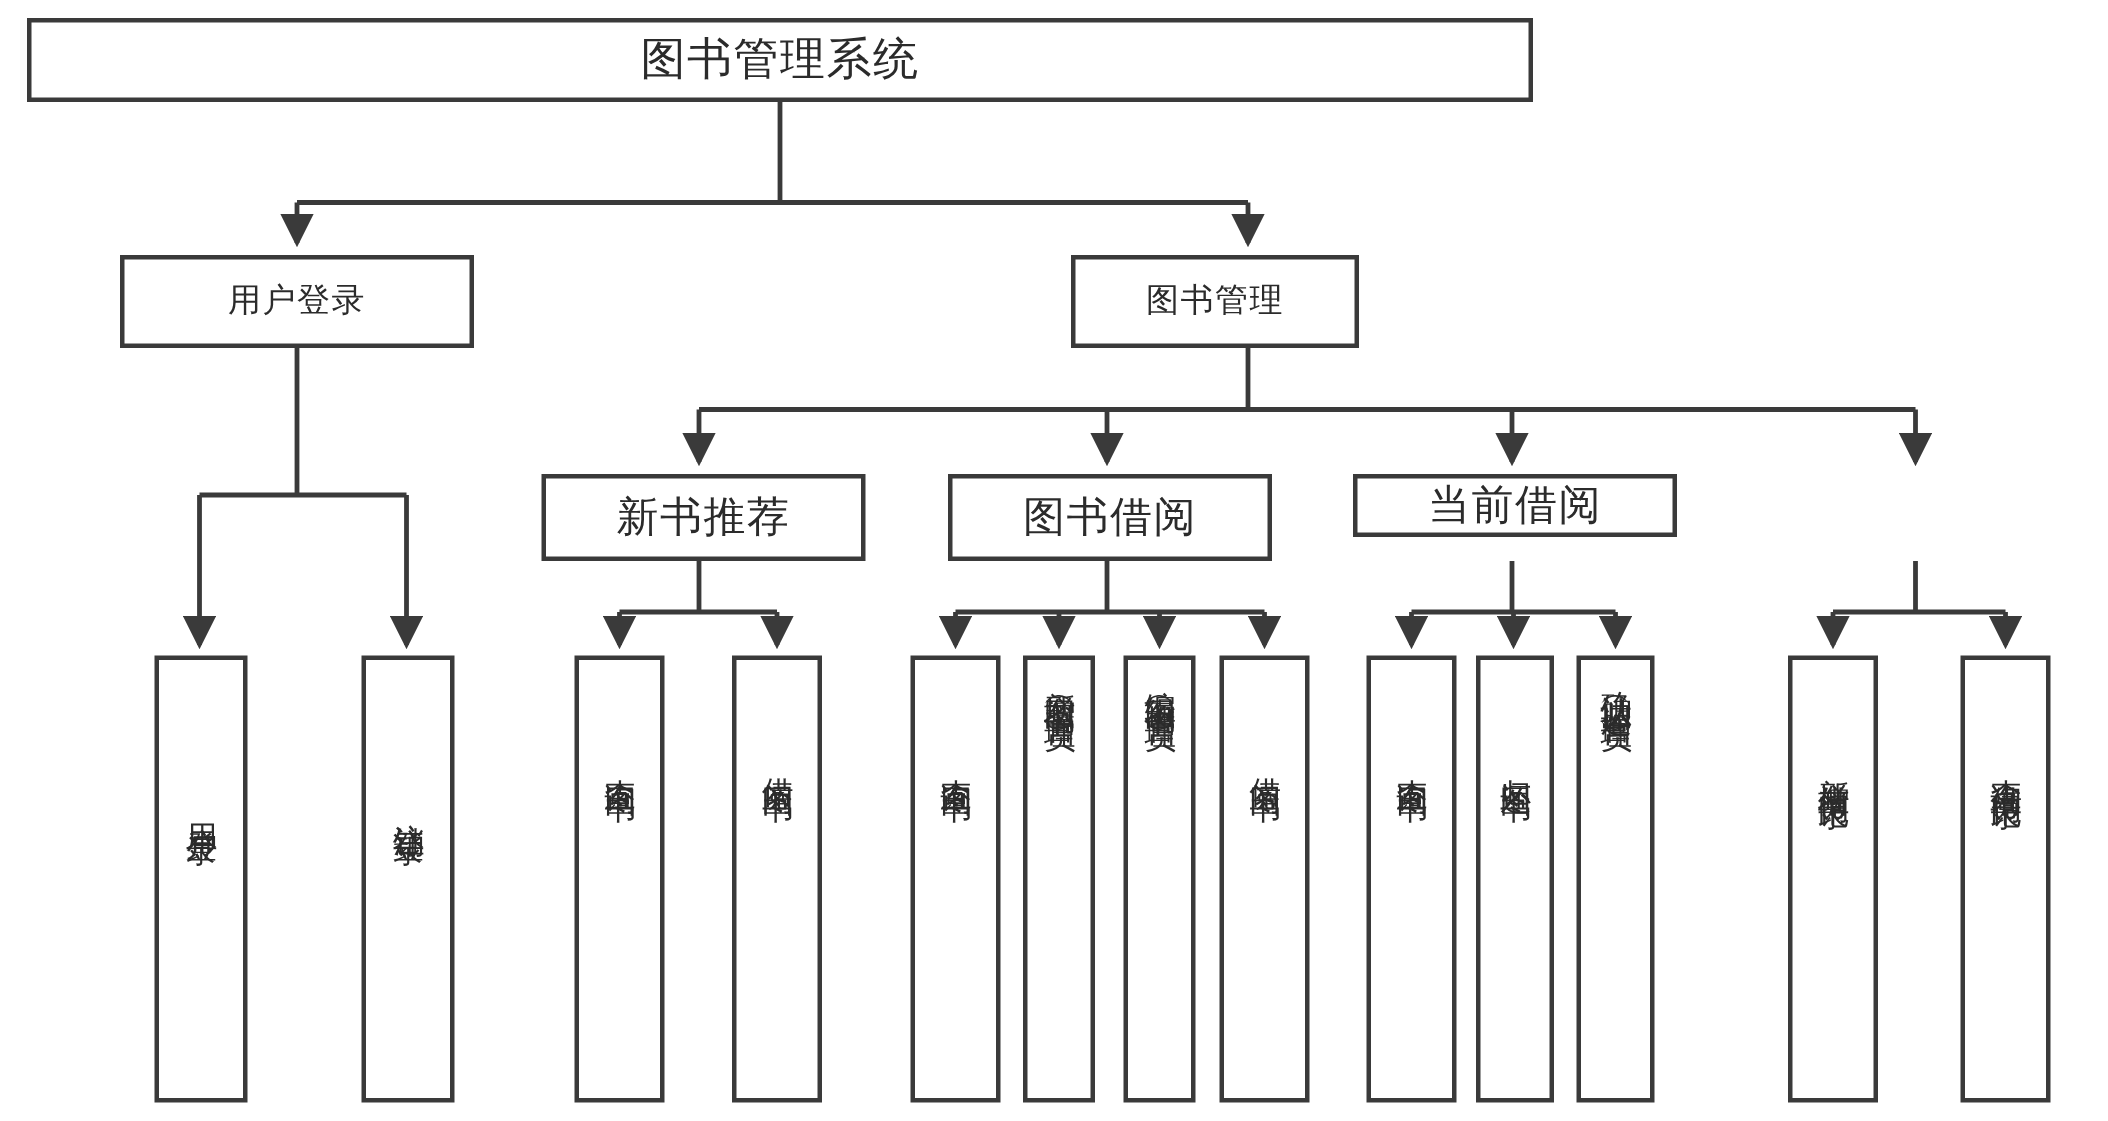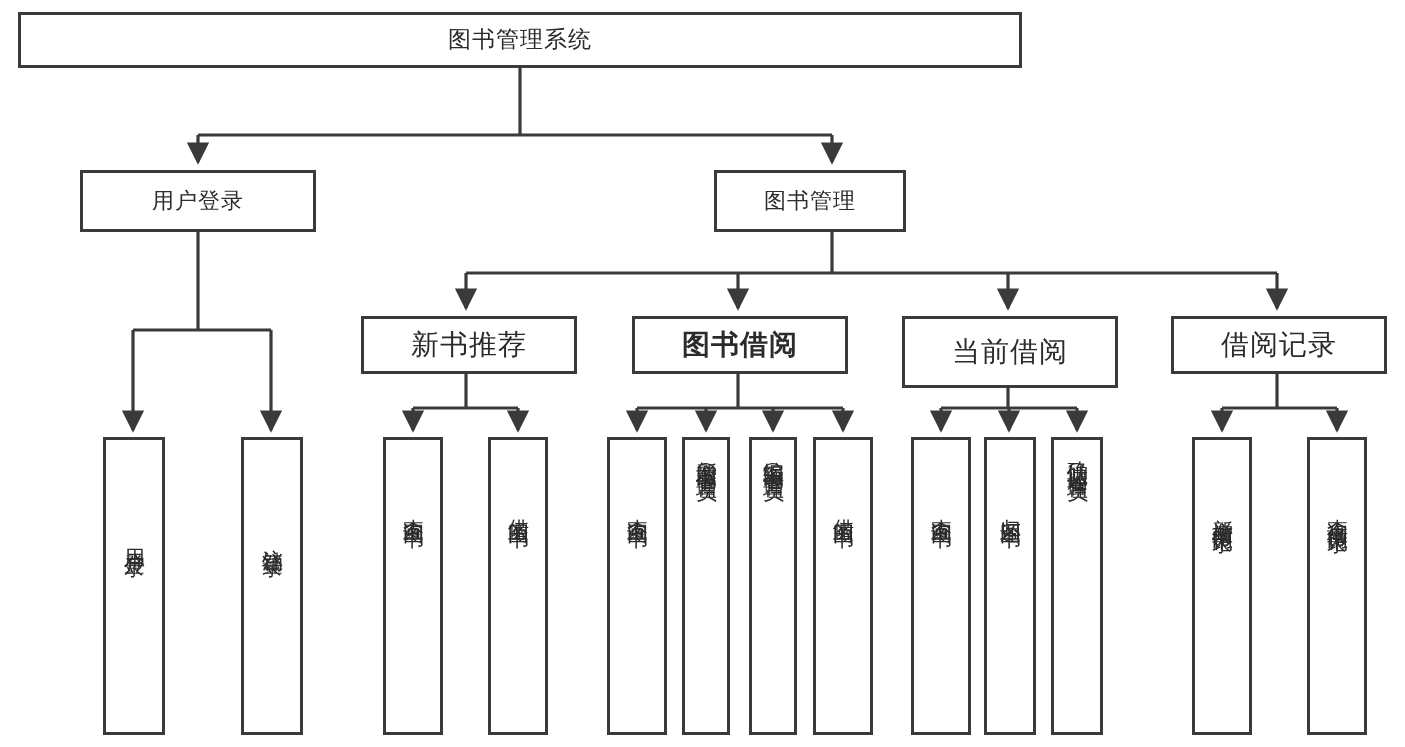--- a/index.html
+++ b/index.html
@@ -38,21 +38,21 @@
     justify-content: center;
     color: #2b2b2b;
   }
   .node .label {
     display: block;
     text-align: center;
     line-height: 1.18;
     letter-spacing: 1px;
     white-space: nowrap;
   }
-  .node-root .label { font-size: 23px; }
+  .node-root .label { font-size: 30px; }
   .node-l1 .label  { font-size: 22px; }
   .node-l2 .label  { font-size: 28px; }
   .node-leaf {
     align-items: flex-start;
     justify-content: center;
     padding-top: 4px;
   }
   .node-leaf .label {
     writing-mode: vertical-rl;
     text-orientation: upright;
@@ -147,28 +147,25 @@
   <div class="node node-l1" style="left:80px; top:170px; width:236px; height:62px;">
     <span class="label">用户登录</span>
   </div>
   <div class="node node-l1" style="left:714px; top:170px; width:192px; height:62px;">
     <span class="label">图书管理</span>
   </div>
 
   <div class="node node-l2" style="left:361px; top:316px; width:216px; height:58px;">
     <span class="label">新书推荐</span>
   </div>
-  <div class="node node-l2" style="left:632px; top:316px; width:216px; height:58px;font-weight:bold;">
+  <div class="node node-l2" style="left:632px; top:316px; width:216px; height:58px;">
     <span class="label">图书借阅</span>
   </div>
-  <div class="node node-l2" style="left:902px; top:316px; width:216px; height:72px;">
+  <div class="node node-l2" style="left:902px; top:316px; width:216px; height:42px;">
     <span class="label">当前借阅</span>
-  </div>
-  <div class="node node-l2" style="left:1171px; top:316px; width:216px; height:58px;">
-    <span class="label">借阅记录</span>
   </div>
 
   <div class="node node-leaf leaf-mid" style="left:103px; top:437px; width:62px; height:298px;">
     <span class="label">用户登录</span>
   </div>
   <div class="node node-leaf leaf-mid" style="left:241px; top:437px; width:62px; height:298px;">
     <span class="label">注销登录</span>
   </div>
 
   <div class="node node-leaf leaf-mid2" style="left:383px; top:437px; width:60px; height:298px;">

